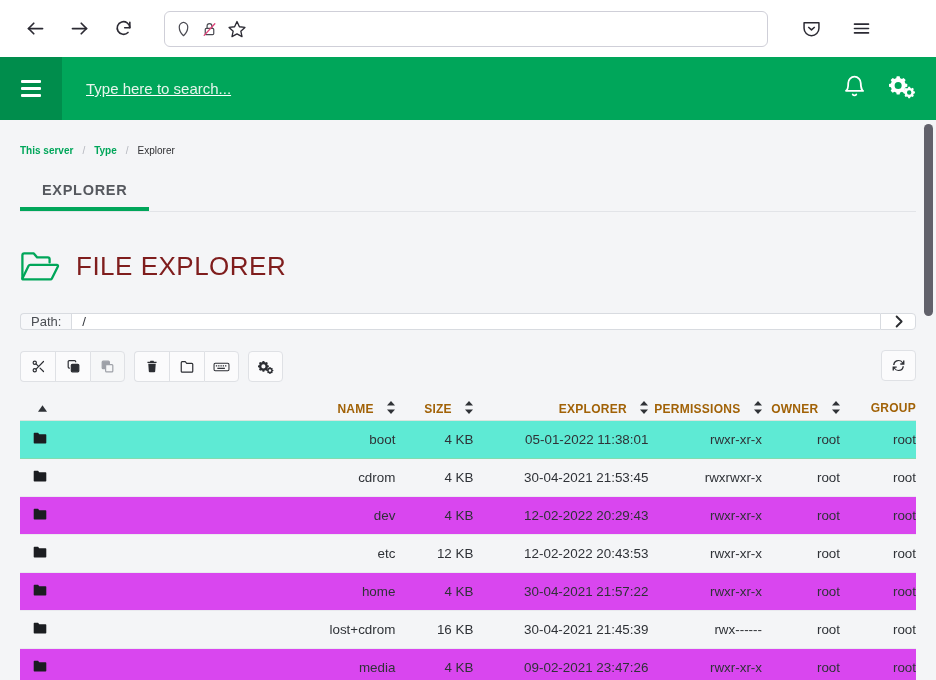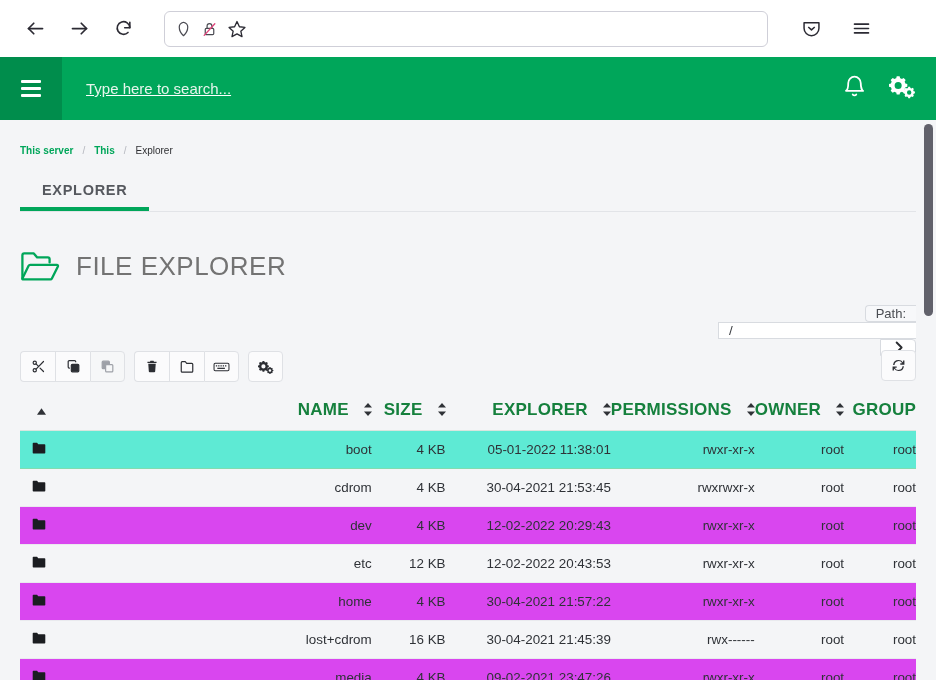--- a/index.html
+++ b/index.html
@@ -117,32 +117,31 @@
     border-bottom: 4px solid #00a65a;
     align-self: flex-end;
   }
 
   .page-title-row {
     display: flex; align-items: center; gap: 16px;
     padding: 38px 0 22px 0;
   }
   .page-title {
     font-size: 26px;
-    color: #737373;
+    color: #7f1d1d;
     letter-spacing: 0.5px;
     font-weight: 400;
   }
 
   
   .path-bar {
     display: flex;
-    align-items: flex-end;
+    align-items: center;
     height: 33px;
     margin-bottom: 12px;
-    flex-direction: column;
   }
   .path-label {
     background: #f7f8fa;
     border: 1px solid #d8dbe0;
     border-right: none;
     border-radius: 4px 0 0 4px;
     display: flex; align-items: center;
     padding: 0 10px;
     font-size: 13px;
     color: #4a4d52;
@@ -194,25 +193,25 @@
     background: #fbfbfc;
     border: 1px solid #dfe1e5;
     border-radius: 4px;
     display: flex; align-items: center; justify-content: center;
     color: #2c2e33;
   }
 
   
   .ftable { width: 100%; border-collapse: collapse; }
   .ftable thead th {
-    font-size: 17px;
+    font-size: 12px;
     font-weight: 700;
-    color: #15803d;
+    color: #a16207;
     letter-spacing: 0.25px;
-    padding: 9px 0 10px 0;
+    padding: 9px 0 4px 0;
     border-bottom: 1px solid #d9e5de;
     text-align: right;
     white-space: nowrap;
     vertical-align: middle;
   }
   th.col-sortmark { text-align: left; padding-left: 32px; width: 26px; }
   th.col-name { width: 330px; }
   th.col-size { width: 74px; }
   th.col-modified { width: 166px; }
   th.col-perm { width: 104px; }
@@ -336,21 +335,21 @@
     </div>
   </div>
 </div>
 
 <div class="content">
   <div class="content-inner">
 
     <div class="breadcrumb">
       <span class="crumb-link">This server</span>
       <span class="crumb-sep">/</span>
-      <span class="crumb-link">This</span>
+      <span class="crumb-link">Type</span>
       <span class="crumb-sep">/</span>
       <span class="crumb-current">Explorer</span>
     </div>
 
     <div class="tabs">
       <div class="tab">EXPLORER</div>
     </div>
 
     <div class="page-title-row">
       <svg width="40" height="33" viewBox="0 0 40 33" fill="none" stroke="#00a65a" stroke-width="2.3" stroke-linejoin="round" stroke-linecap="round">

